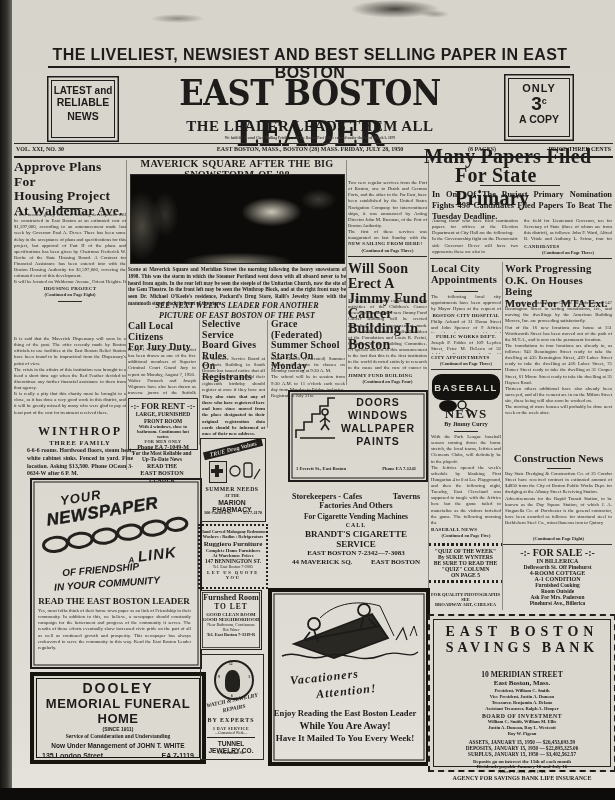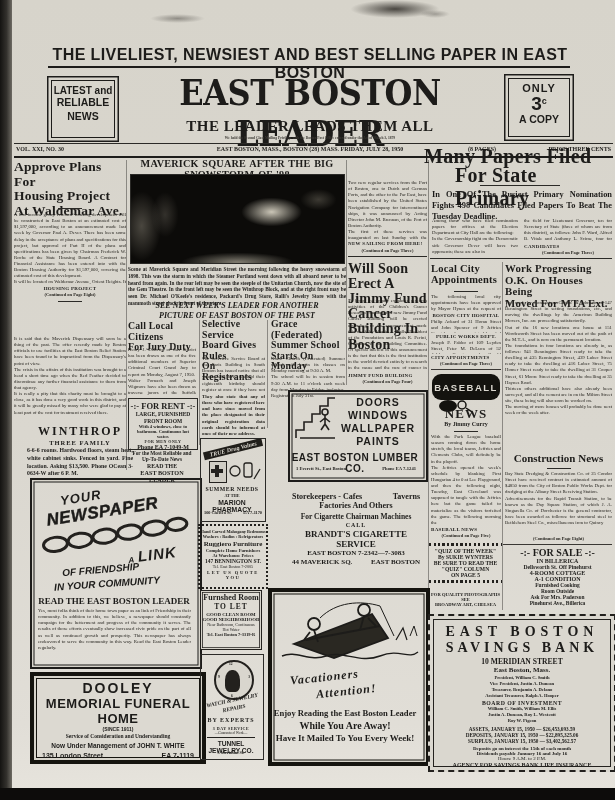--- a/index.html
+++ b/index.html
@@ -227,34 +227,33 @@
         <path d="M2 42 L2 34 L10 34 L10 26 L18 26 L18 18 L26 18 L26 10 L34 10 L34 2 L41 2"></path>
         <path d="M6 42 L41 42"></path>
           <circle cx="31" cy="16" r="3"></circle>
           <path d="M31 19 L31 28 M31 22 L26 26 M31 22 L36 26 M31 28 L27 34 M31 28 L35 34"></path>
       </g>
     </svg>
     <div class="b sans pre ctr" style="position:absolute;left:48px;top:4px;width:80px;font-size:10.5px;line-height:1.25;letter-spacing:1px">DOORS
 WINDOWS
 WALLPAPER
 PAINTS</div>
-    <div class="b sans ctr" style="position:absolute;left:0;top:60px;width:130px;font-size:10px;letter-spacing:.5px">EAST BOSTON LUMBER CO.</div>
     <div style="position:absolute;left:6px;top:74px;width:120px;display:flex;justify-content:space-between">
       <span class="b" style="font-size:4.6px">1 Everett St., East Boston</span>
       <span class="b" style="font-size:4.6px">Phone EA 7-1241</span>
     </div>
   </div>
 
   <div class="abs ctr" style="left:288px;top:492px;width:136px">
     <div style="display:flex;justify-content:space-between;padding:0 4px">
       <span class="b" style="font-size:8px">Storekeepers - Cafes</span>
       <span class="b" style="font-size:8px">Taverns</span>
     </div>
     <div class="b" style="font-size:8px">Factories And Others</div>
-    <div class="b" style="font-size:7.5px;margin-top:2px">For Cigarette Chairman Machines</div>
+    <div class="b" style="font-size:7.5px;margin-top:2px">For Cigarette Vending Machines</div>
     <div class="b" style="font-size:6px;margin-top:1px;letter-spacing:1px">CALL</div>
     <div class="b" style="font-size:9px;margin-top:1px">BRANDT'S CIGARETTE SERVICE</div>
     <div class="b" style="font-size:7px">EAST BOSTON 7-2342—7-3083</div>
     <div style="display:flex;justify-content:space-between;padding:1px 4px 0 4px">
       <span class="b" style="font-size:7px">44 MAVERICK SQ.</span>
       <span class="b" style="font-size:7px">EAST BOSTON</span>
     </div>
   </div>
 
   <div class="abs ctr" style="left:200px;top:590px;width:60px;height:56px;border:1.5px solid #23211e;box-shadow:inset 0 0 0 1px #d7d4cb,inset 0 0 0 1.8px #23211e;padding-top:2px">
@@ -406,21 +405,21 @@
     <div class="b" style="font-size:6px">A-1 CONDITION</div>
     <div class="b" style="font-size:5.4px">Furnished Cooking</div>
     <div class="b" style="font-size:5.4px">Room Outside</div>
     <div class="b" style="font-size:5.4px">Ask For Mrs. Paderson</div>
     <div class="b" style="font-size:5.4px">Pinehurst Ave., Billerica</div>
   </div>
 
   <div class="abs chainbox ctr" style="left:428px;top:614px;width:184px;height:146px;padding-top:8px;background:#dad7cf">
     <div class="b" style="font-size:14px;letter-spacing:5px">EAST BOSTON</div>
     <div class="b" style="font-size:14px;letter-spacing:4px">SAVINGS BANK</div>
-    <div class="b" style="font-size:7.6px;margin-top:1px">10 MERIDIAN STREET</div>
+    <div class="b" style="font-size:7.6px;margin-top:14px">10 MERIDIAN STREET</div>
     <div class="b" style="font-size:7px">East Boston, Mass.</div>
     <div class="b pre" style="font-size:4.6px;line-height:1.3;margin-top:1px">President, William C. Smith
 Vice President, Justin A. Duncan
 Treasurer, Benjamin A. Delano
 Assistant Treasurer, Ralph A. Hooper</div>
     <div class="b" style="font-size:5.8px;margin-top:1px;letter-spacing:.5px">BOARD OF INVESTMENT</div>
     <div class="b pre" style="font-size:4.6px;line-height:1.3">William C. Smith, William M. Ellis
 Justin A. Duncan, Roy L. Westcott
 Roy W. Pigeon</div>
     <div class="b" style="font-size:5.2px;margin-top:2px">ASSETS, JANUARY 15, 1950 — $26,453,693.59</div>

